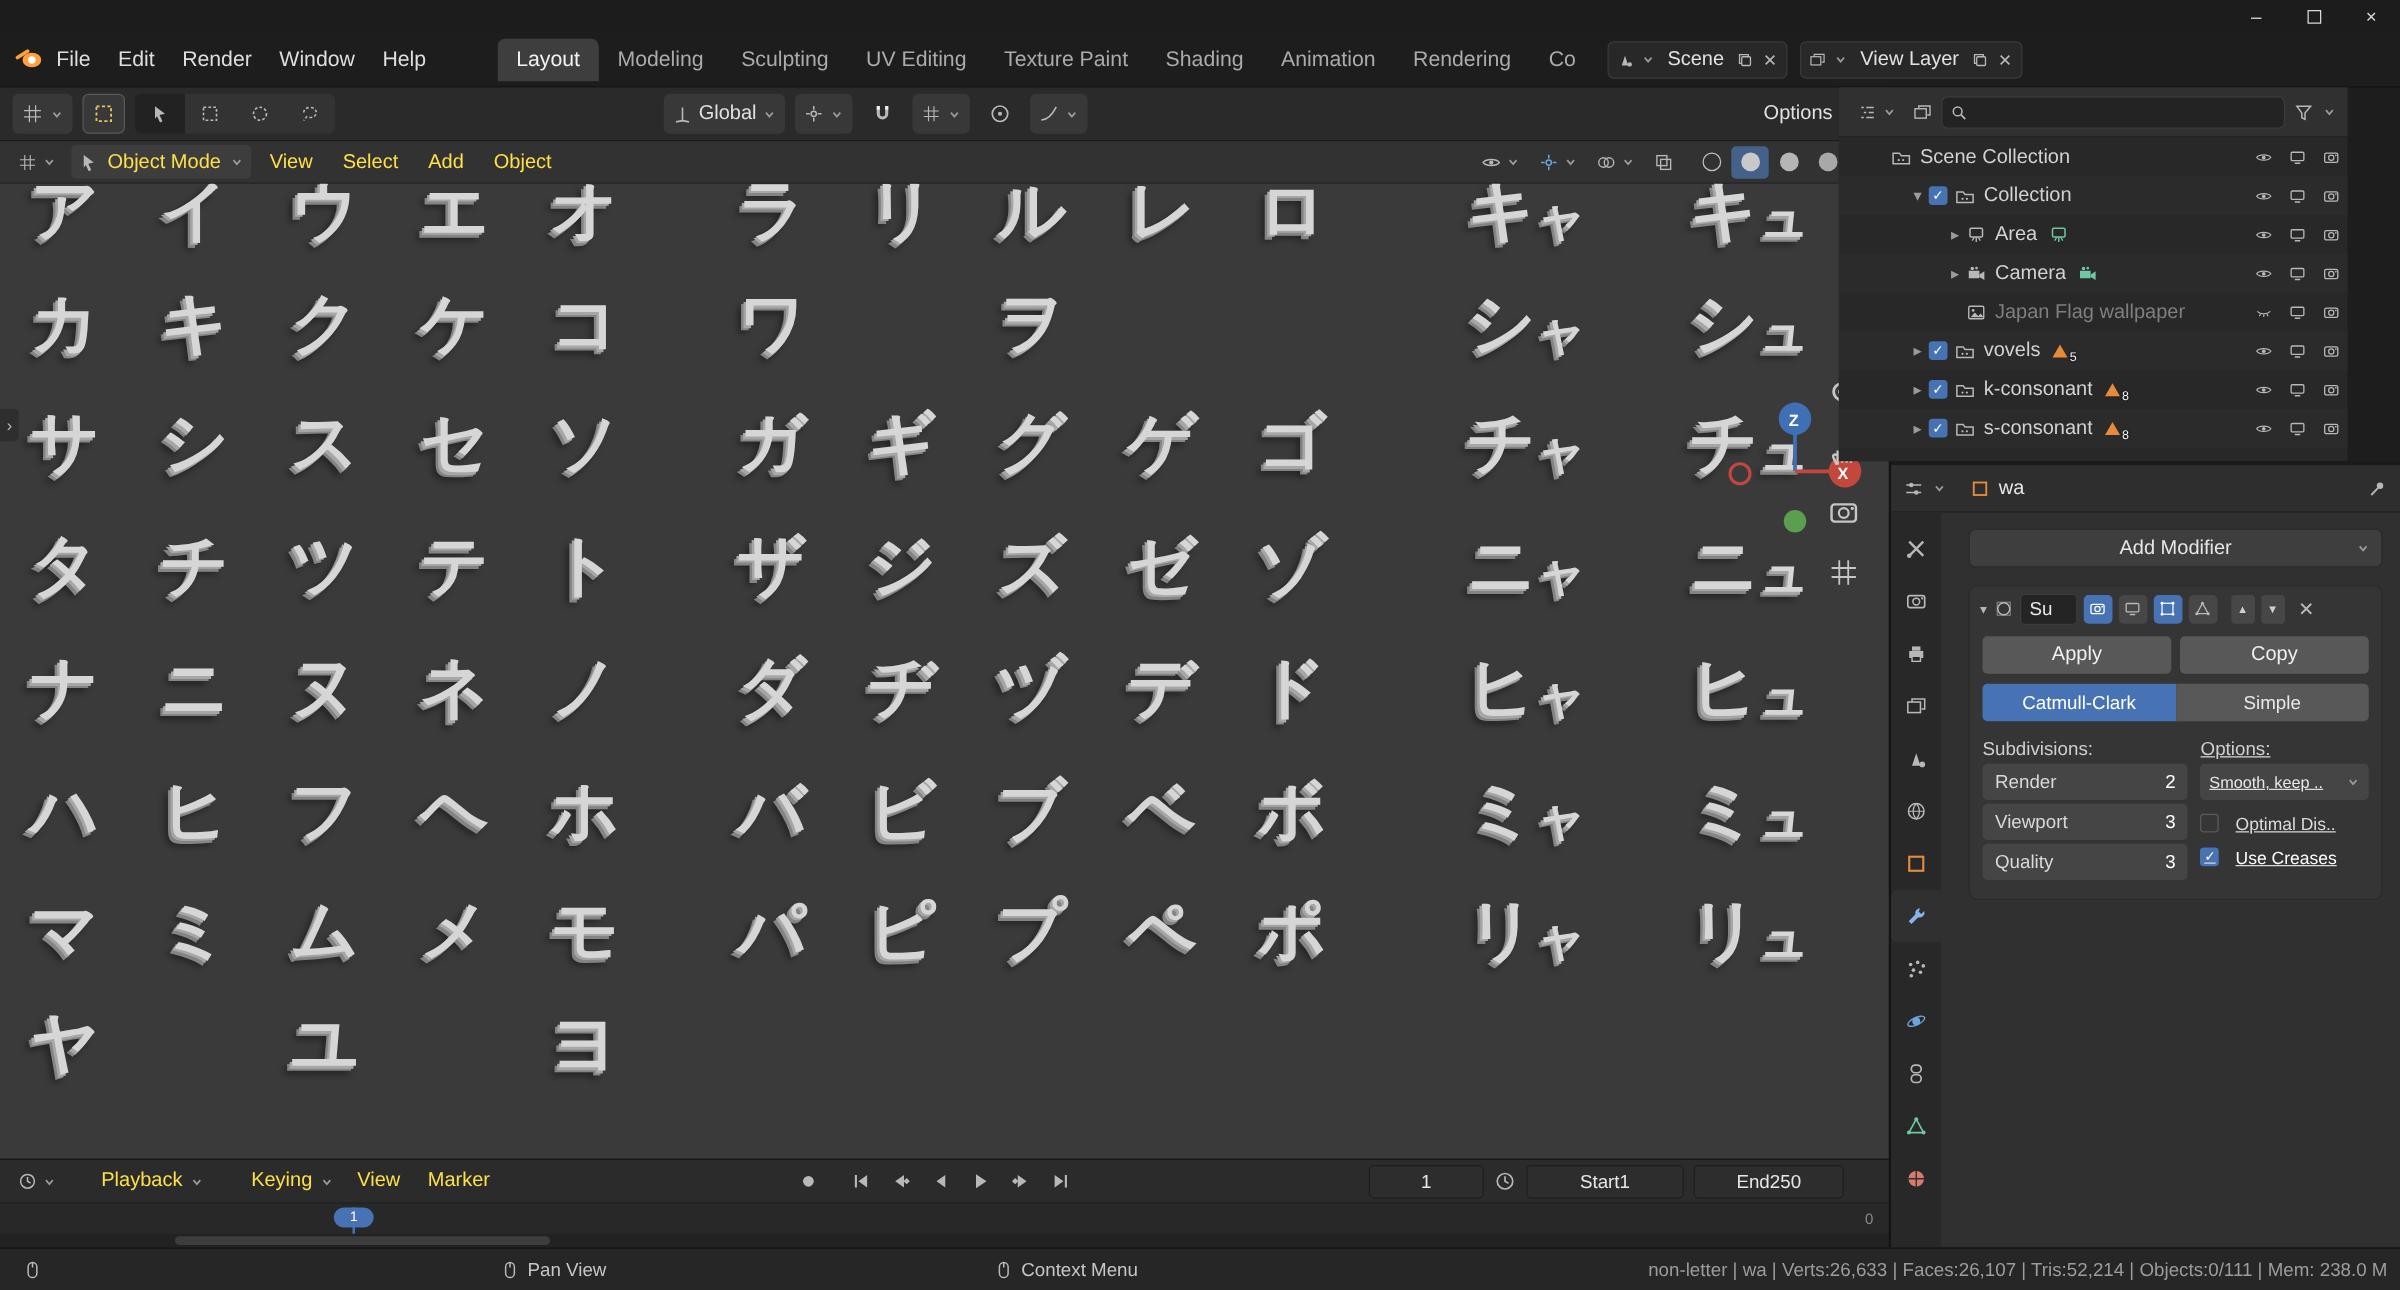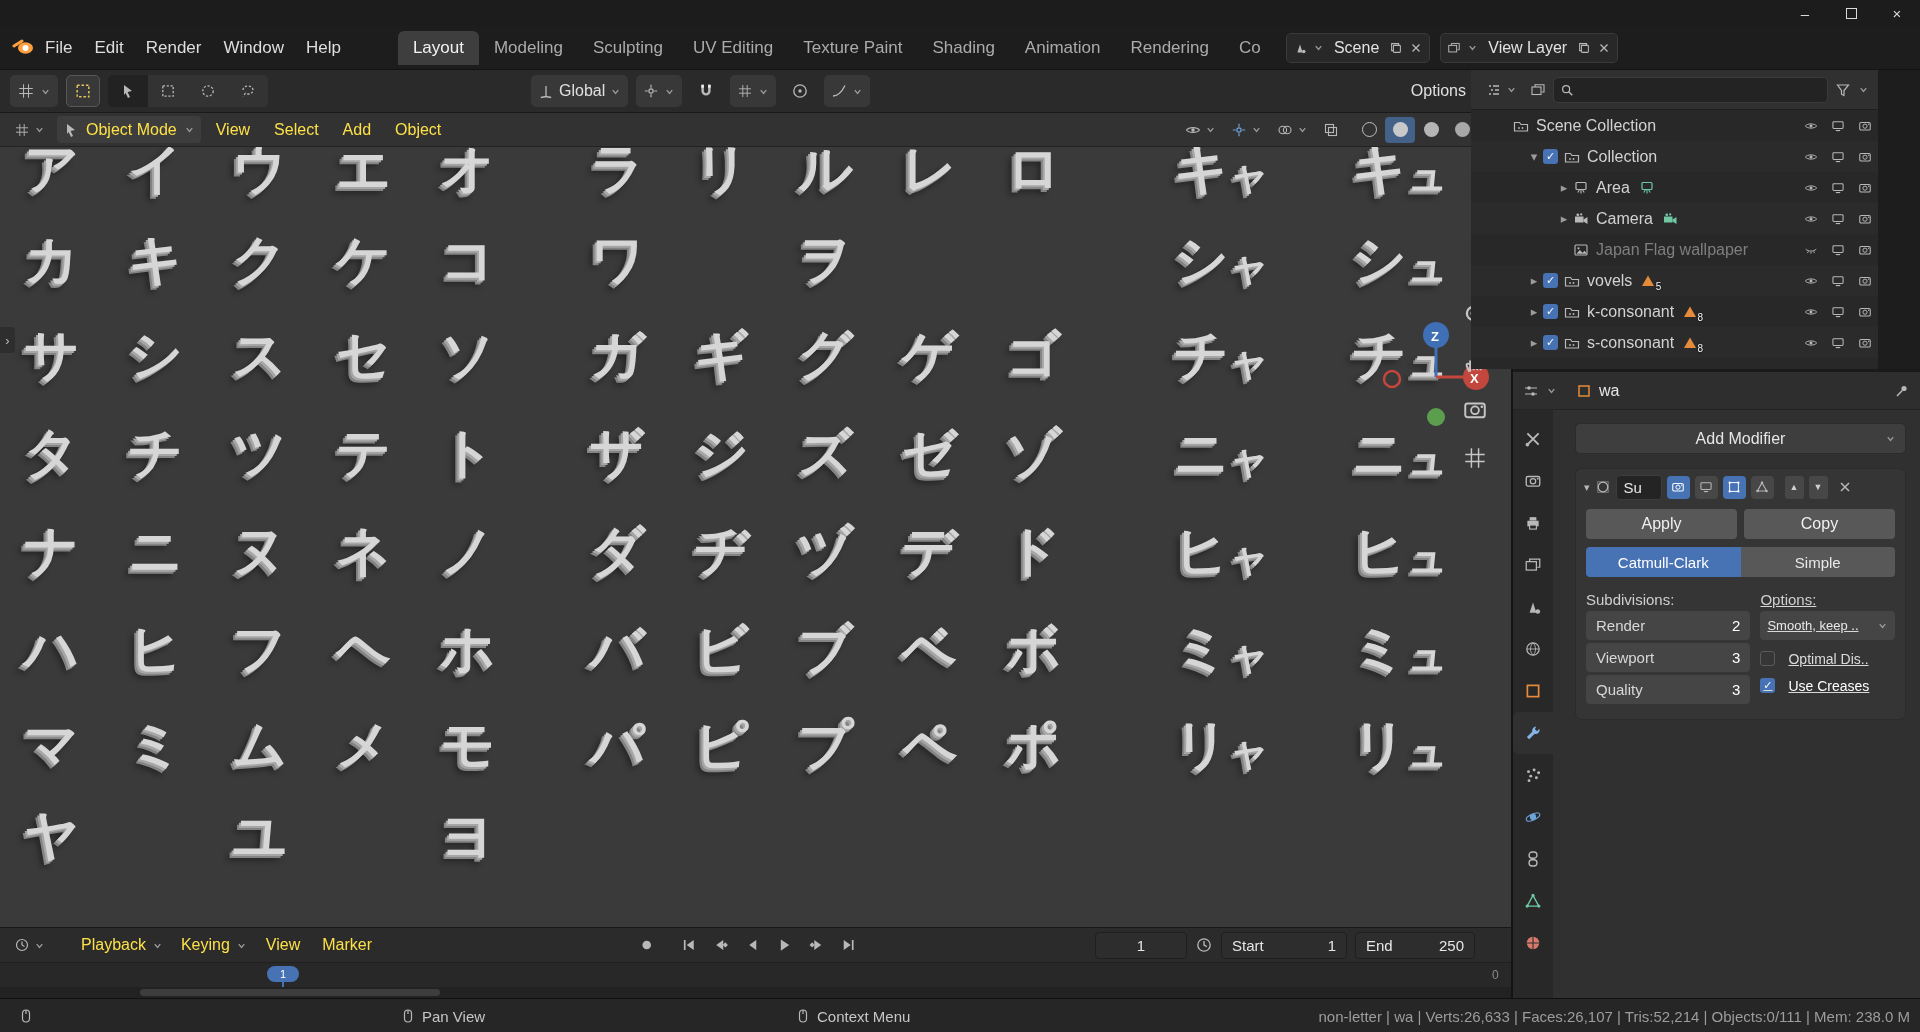--- a/index.html
+++ b/index.html
@@ -62,21 +62,21 @@
   #nav-gizmo { left:1378px; top:170px; width:112px; height:112px; }
   .axis-label { position:absolute; color:#fff; font-size:13px; font-weight:bold; }
   .side-tool { left:1462px; width:26px; height:26px; position:absolute; }
   #sidebar-toggle { left:0; top:180px; width:15px; height:26px; background:#2e2e2e; border-radius:0 4px 4px 0; color:#bdbdbd; display:flex; align-items:center; justify-content:center; font-size:13px; }
 
   
   #timeline { left:0; top:927px; width:1513px; height:71px; background:#2b2b2b; border-top:1px solid #181818; }
   #tl-header { height:34px; display:flex; align-items:center; gap:4px; padding:0 8px; position:relative; }
   .transport { position:absolute; left:50%; transform:translateX(-54%); display:flex; align-items:center; gap:2px; }
   .tpbtn { width:30px; height:26px; display:flex; align-items:center; justify-content:center; color:#cfcfcf; border-radius:4px; }
-  .tl-field { height:27px; background:#2d2d2d; border:1px solid #1f1f1f; border-radius:4px; display:flex; align-items:center; justify-content:space-between; padding:0 10px; font-size:15px; color:#e6e6e6; }
+  .tl-field { height:27px; background:#2d2d2d; border:1px solid #1f1f1f; border-radius:4px; display:flex; align-items:center; justify-content:center; padding:0 10px; font-size:15px; color:#e6e6e6; }
   #tl-strip { position:relative; height:25px; background:#282828; border-top:1px solid #202020; }
   #playhead { position:absolute; left:267px; top:3px; width:32px; height:16px; background:#4772b3; border-radius:8px; color:#fff; font-size:11px; display:flex; align-items:center; justify-content:center; }
   #playline { position:absolute; left:282px; top:3px; width:2px; height:22px; background:#4772b3; }
   #tl-scroll { position:relative; height:11px; background:#222222; }
   #tl-thumb { position:absolute; left:140px; top:2px; width:300px; height:7px; background:#3d3d3d; border-radius:4px; }
   .tick { position:absolute; color:#8a8a8a; font-size:12px; }
 
   
   #right-divider { left:1511px; top:70px; width:2px; height:928px; background:#141414; }
   #outliner { left:1471px; top:70px; width:407px; height:299px; background:#282828; }
@@ -843,21 +843,21 @@
     </div>
     <div class="hbtn" style="margin-left:18px;">
       <span class="vmenu" style="padding:0 2px;">Playback</span>
       <span class="i i12 chev">
           <svg viewBox="0 0 12 12">
             <path d="M3 4.5l3 3.5 3-3.5" fill="none" stroke="currentColor" stroke-width="1.5"></path>
           </svg>
         </span>
     </div>
     <div class="hbtn">
-      <span class="vmenu" style="padding:0 2px;">Keying</span>
+      <span class="vmenu" style="padding:0 2px;margin-left:20px;">Keying</span>
       <span class="i i12 chev">
           <svg viewBox="0 0 12 12">
             <path d="M3 4.5l3 3.5 3-3.5" fill="none" stroke="currentColor" stroke-width="1.5"></path>
           </svg>
         </span>
     </div>
     <span class="vmenu">View</span>
     <span class="vmenu">Marker</span>
 
     <div class="transport">

